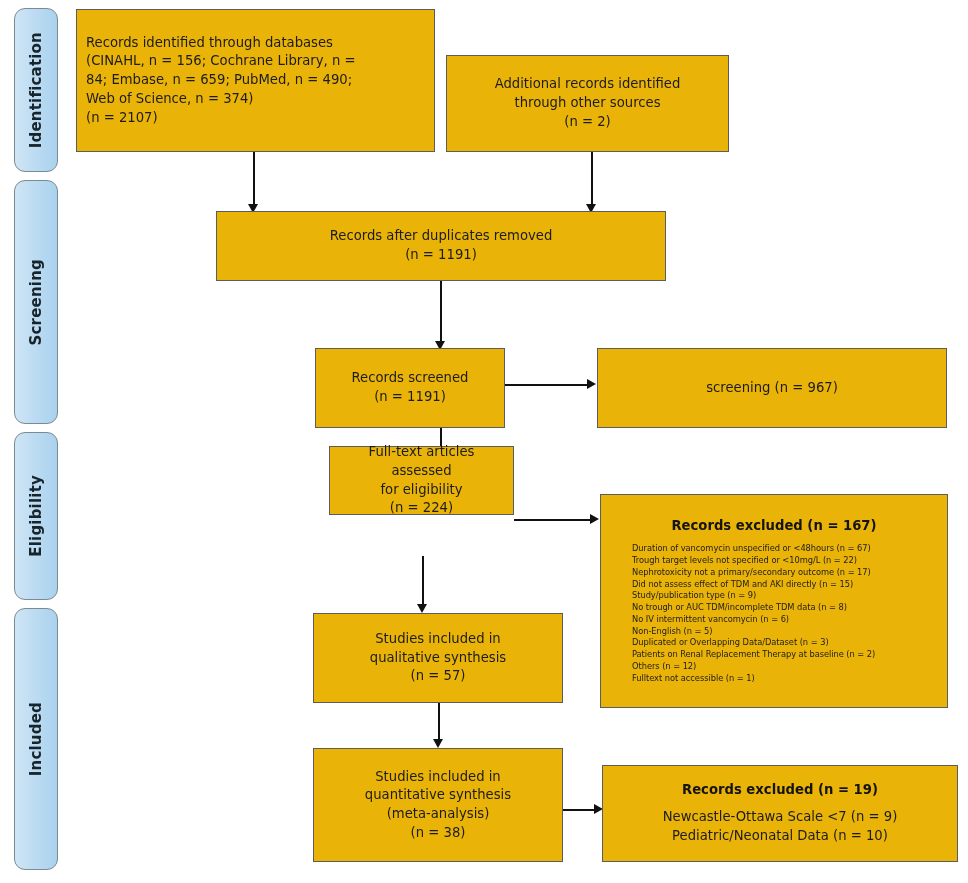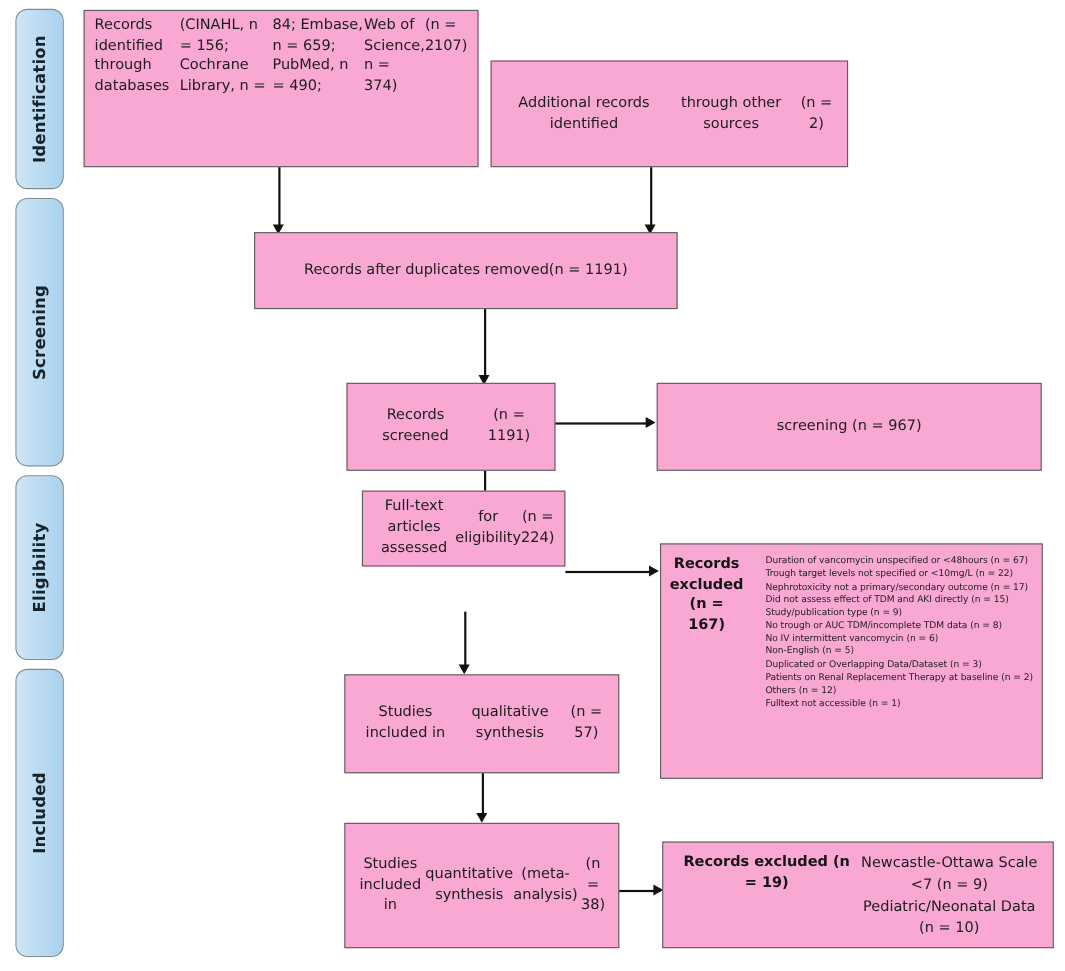--- a/index.html
+++ b/index.html
@@ -30,25 +30,25 @@
     font-size:15px;
     font-weight:bold;
     letter-spacing:.2px;
     color:#17242b;
     white-space:nowrap;
   }
 
   
   .box{
     position:absolute;
-    background:#f9a8d4;
+    background:#eab308;
     border:1.6px solid #5c5c5c;
     box-sizing:border-box;
     display:flex;
-    flex-direction:row;
+    flex-direction:column;
     justify-content:center;
     font-size:13.2px;
     line-height:1.42;
     color:#1c1c1c;
     padding:4px 9px;
   }
   .box.center{align-items:center;text-align:center;}
   .box.left{align-items:flex-start;text-align:left;}
   .box .ln{display:block;white-space:pre-wrap;}
 
@@ -103,33 +103,33 @@
   </div>
 
   <div class="box left" style="left:76px;top:9px;width:359px;height:143px;">
     <span class="ln">Records identified through databases</span>
     <span class="ln">(CINAHL, n = 156; Cochrane Library, n =</span>
     <span class="ln">84; Embase, n = 659; PubMed, n = 490;</span>
     <span class="ln">Web of Science, n = 374)</span>
     <span class="ln">(n = 2107)</span>
   </div>
 
-  <div class="box center" style="left:446px;top:55px;width:325px;height:97px;">
+  <div class="box center" style="left:446px;top:55px;width:283px;height:97px;">
     <span class="ln">Additional records identified</span>
     <span class="ln">through other sources</span>
     <span class="ln">(n = 2)</span>
   </div>
 
   <div class="vline" style="left:253px;top:152px;height:54px;"></div>
   <div class="arrow-down" style="left:248px;top:204px;"></div>
 
   <div class="vline" style="left:591px;top:152px;height:54px;"></div>
   <div class="arrow-down" style="left:586px;top:204px;"></div>
 
-  <div class="box center" style="left:231px;top:211px;width:385px;height:70px;">
+  <div class="box center" style="left:216px;top:211px;width:450px;height:70px;">
     <span class="ln">Records after duplicates removed</span>
     <span class="ln">(n = 1191)</span>
   </div>
 
   <div class="vline" style="left:440px;top:281px;height:62px;"></div>
   <div class="arrow-down" style="left:435px;top:341px;"></div>
 
   <div class="box center" style="left:315px;top:348px;width:190px;height:80px;">
     <span class="ln">Records screened</span>
     <span class="ln">(n = 1191)</span>

